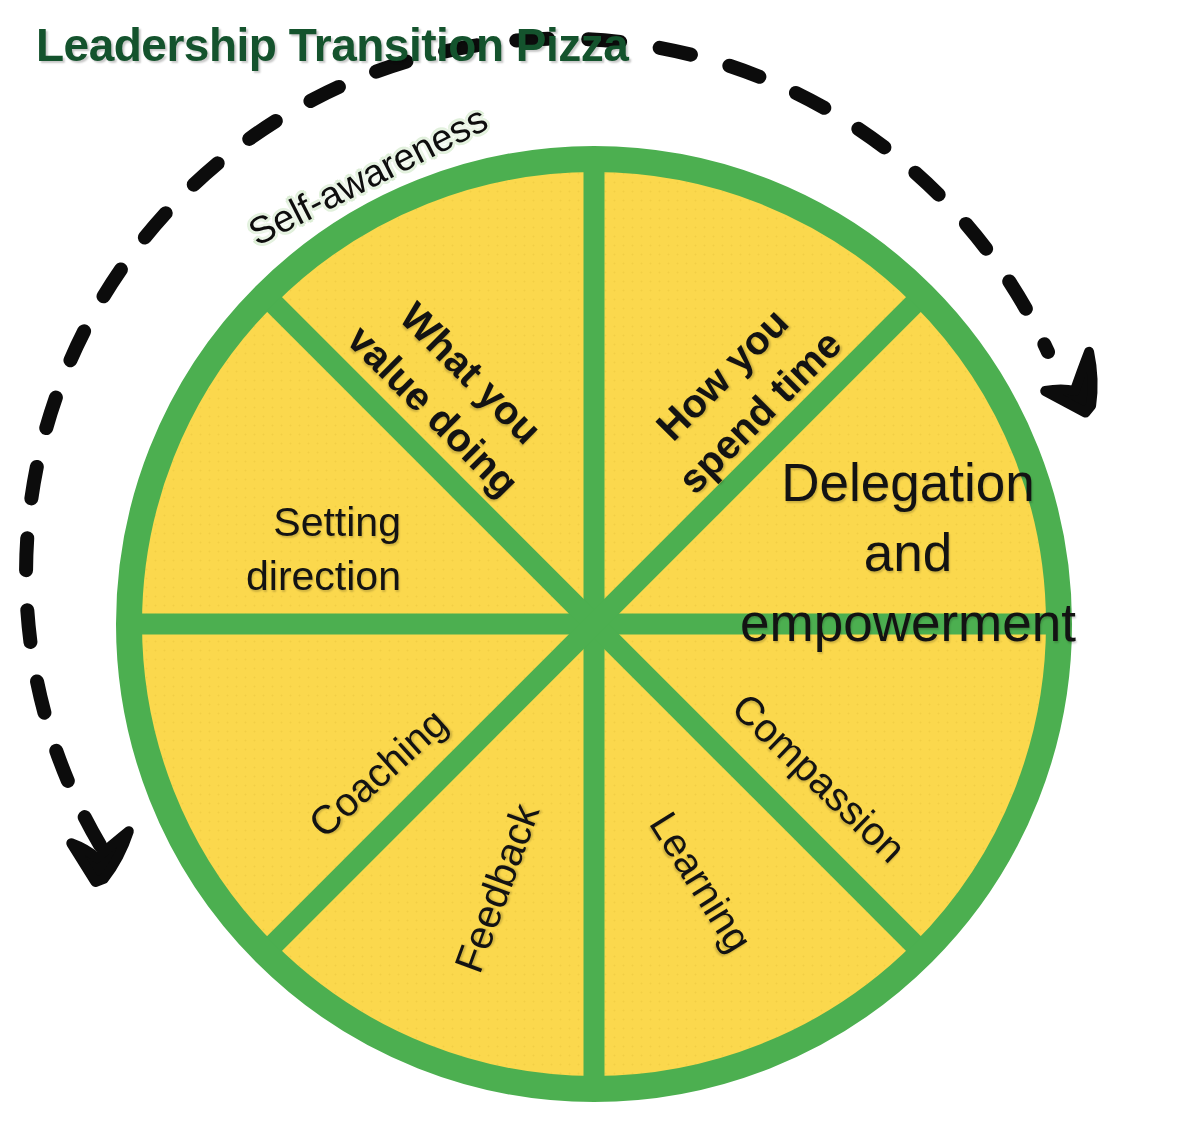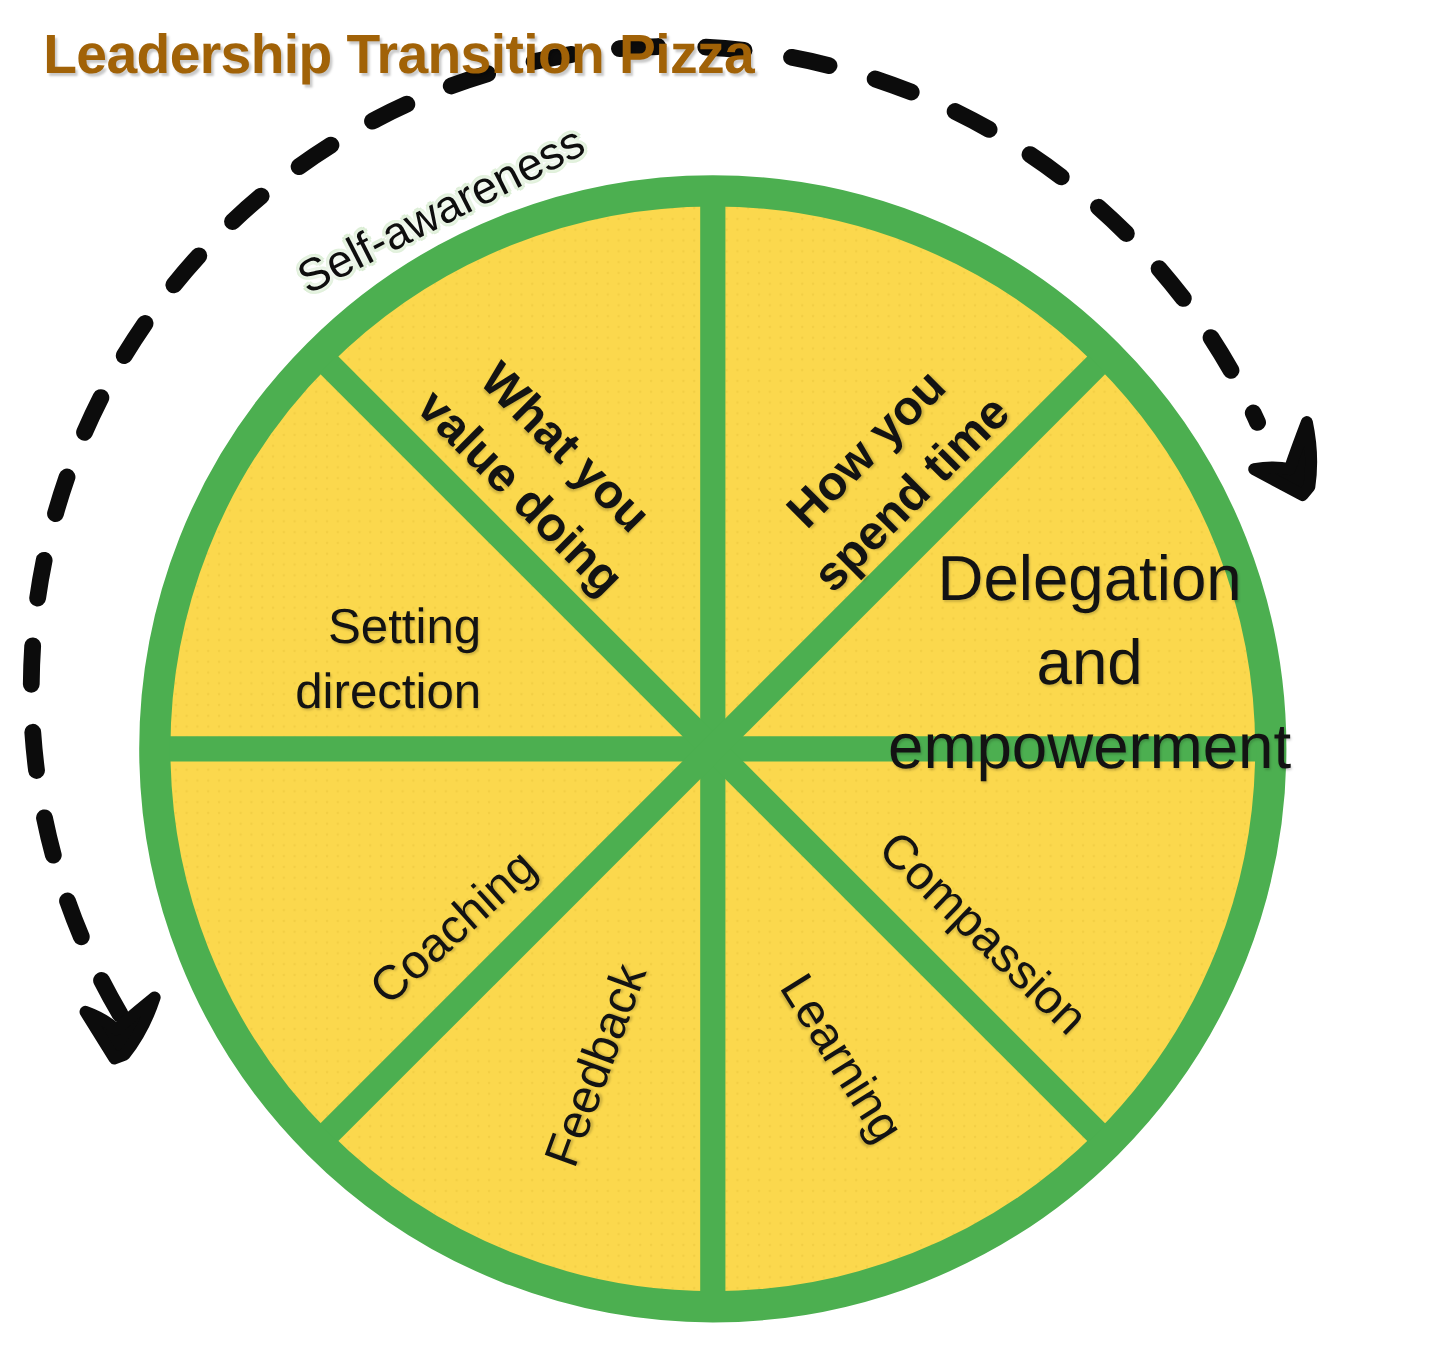--- a/index.html
+++ b/index.html
@@ -15,21 +15,21 @@
   .layer { position: absolute; left: 0; top: 0; width: 100%; height: 100%; }
 
   .page-title {
     position: absolute;
     left: 36px;
     top: 18px;
     margin: 0;
     font-size: 46px;
     font-weight: bold;
     letter-spacing: -0.5px;
-    color: #a16207;
+    color: #14532d;
     text-shadow: 2px 2px 2px rgba(0,0,0,0.22);
     white-space: nowrap;
   }
 
   .slice-label {
     position: absolute;
     color: #131313;
     font-size: 40px;
     line-height: 1.32;
     white-space: pre-line;

